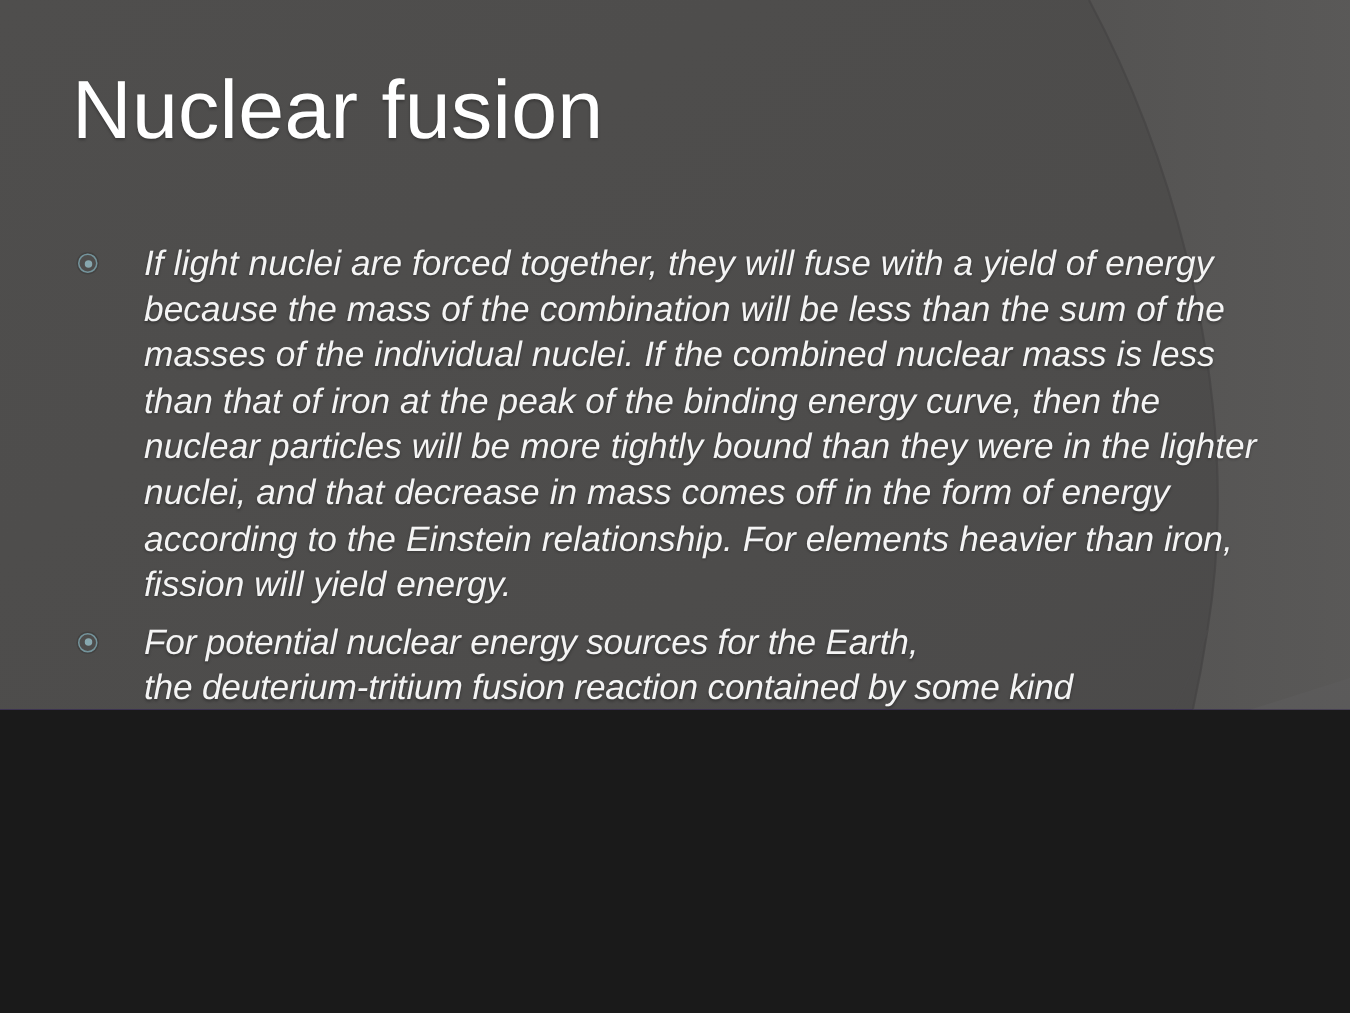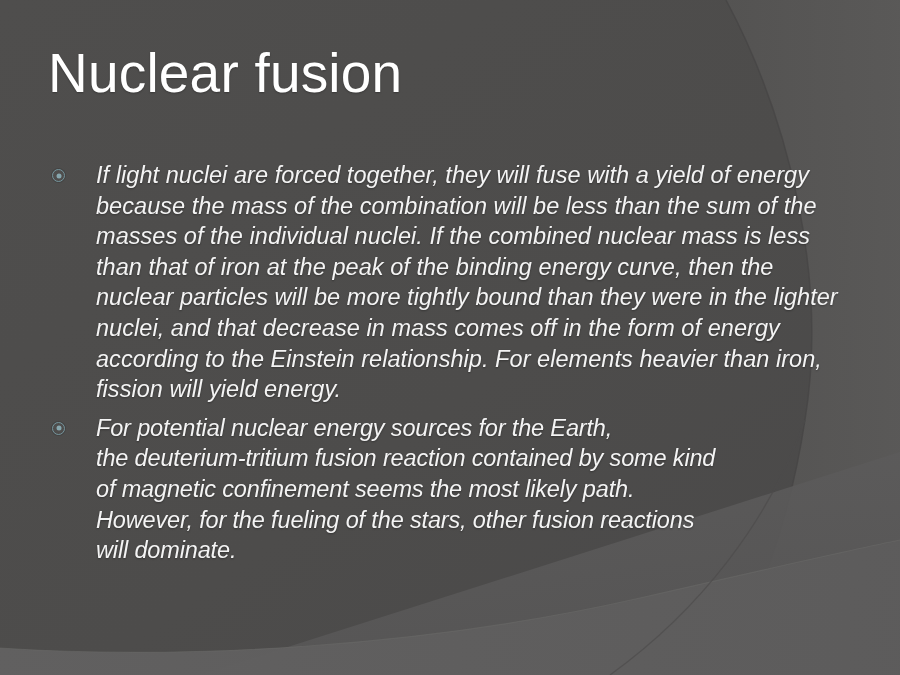--- a/index.html
+++ b/index.html
@@ -6,21 +6,21 @@
   html, body {
     margin: 0;
     padding: 0;
     background: #1a1a1a;
   }
   * { box-sizing: border-box; }
 
   .slide {
     position: relative;
     width: 900px;
-    height: 675px;
+    height: 473px;
     overflow: hidden;
     background: #8b5cf6;
     font-family: "Liberation Sans", sans-serif;
     -webkit-font-smoothing: antialiased;
   }
 
   
   .bg-art {
     position: absolute;
     inset: 0;

